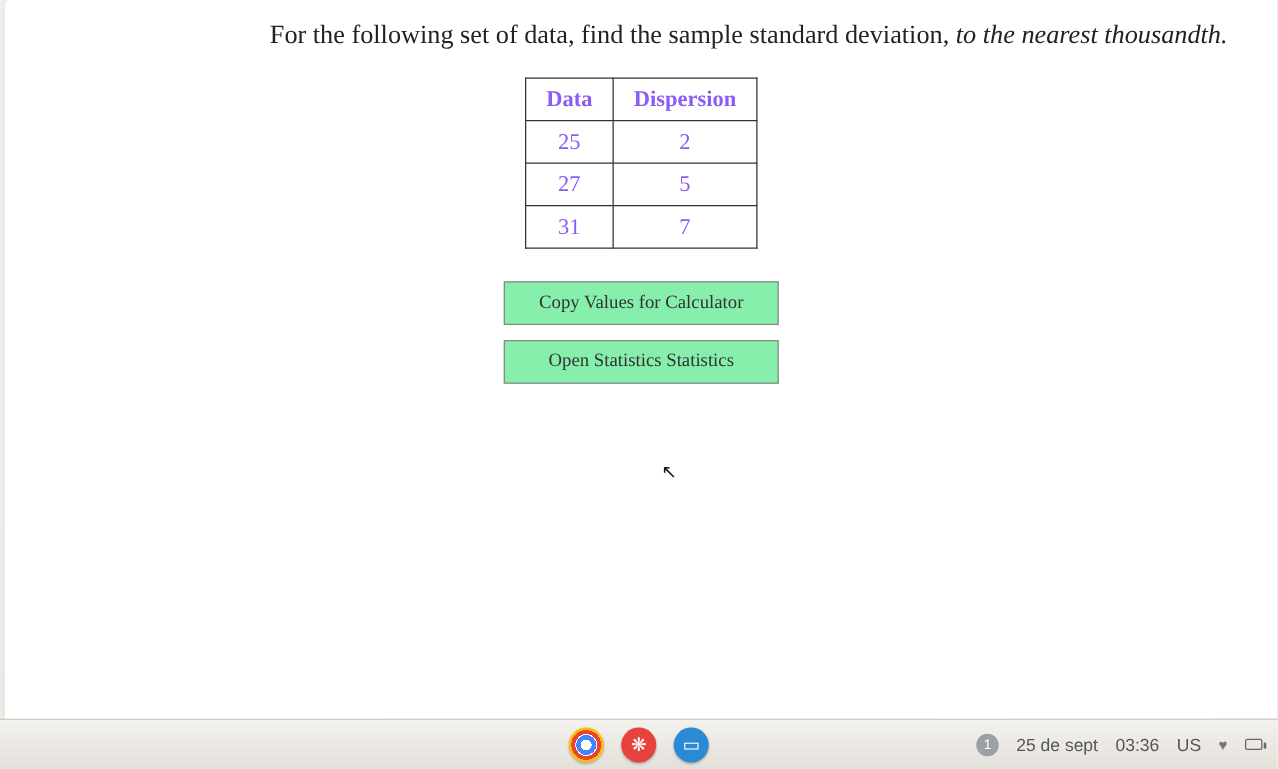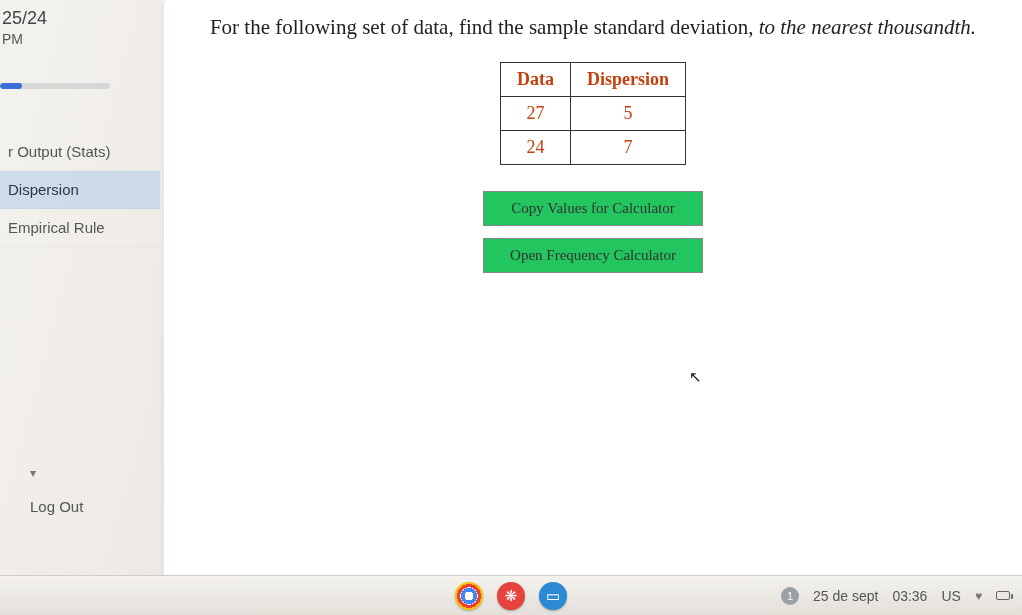--- a/index.html
+++ b/index.html
@@ -25,34 +25,34 @@
     border-bottom: 1px solid rgba(0,0,0,0.03);
   }
   .side-link.active { background: rgba(170,200,230,0.5); color:#334; font-weight:500; }
   .side-bottom { position:absolute; bottom: 60px; left: 30px; display:flex; flex-direction:column; gap:18px; }
   .side-chevron { font-size:12px; color:#777; }
   .logout { font-family: Arial, sans-serif; font-size:15px; color:#555; cursor:pointer; }
   .main {
     flex:1; background:#fff; margin: 0 0 0 4px; border-radius: 4px 0 0 0; position:relative;
     padding: 12px 40px 20px 40px; box-shadow: -2px 0 6px rgba(0,0,0,0.04);
   }
-  .question { font-size: 21px; color:#222; text-align:center; margin-bottom: 18px; line-height: 1.5; }
+  .question { font-size: 21px; color:#222; text-align:right; margin-bottom: 18px; line-height: 1.5; }
   .question .ital { font-style: italic; }
   .table-wrap { display:flex; justify-content:center; }
   table.data {
-    border-collapse: collapse; font-family: Georgia, serif; font-size: 18px; color:#c2410c;
+    border-collapse: collapse; font-family: Georgia, serif; font-size: 18px; color:#8b5cf6;
   }
   table.data th, table.data td {
     border: 1.5px solid #333; padding: 6px 16px; text-align:center; min-width: 70px;
   }
   table.data th { font-weight: 600; }
   .cursor { position:absolute; font-size:15px; color:#111; }
   .btn-stack { margin-top: 26px; display:flex; flex-direction:column; align-items:center; gap: 12px; }
   .calc-btn {
-    font-family: Georgia, serif; font-size: 15px; color:#333; background:#22c55e;
+    font-family: Georgia, serif; font-size: 15px; color:#333; background:#86efac;
     border: 1px solid #888; padding: 8px 16px; cursor:pointer; width: 220px; text-align:center;
   }
   .taskbar {
     position:absolute; left:0; right:0; bottom:0; height:40px;
     background: linear-gradient(180deg, #f4f2ee, #e3e0da);
     border-top: 1px solid #cfccc5;
     display:flex; align-items:center; padding: 0 12px; font-family: Arial, sans-serif;
   }
   .tb-center { position:absolute; left:50%; transform:translateX(-50%); display:flex; gap:14px; align-items:center; }
   .tb-icon {
@@ -65,67 +65,53 @@
   .tb-right { margin-left:auto; display:flex; align-items:center; gap:14px; color:#555; font-size:14px; }
   .tb-badge { width:18px; height:18px; border-radius:50%; background:#9aa0a6; color:#fff; font-size:11px; display:flex; align-items:center; justify-content:center; }
   .tb-heart { font-size:12px; color:#777; }
   .tb-battery { width:14px; height:9px; border:1.5px solid #666; border-radius:2px; position:relative; }
   .tb-battery::after { content:""; position:absolute; right:-4px; top:2px; width:2px; height:5px; background:#666; border-radius:1px; }
 </style>
 </head>
 <body>
 
 <div class="screen">
-  <div class="sidebar">
-    <div class="date-line">25/24</div>
-    <div class="ampm">PM</div>
-    <div class="progress-wrap">
-      <div class="progress">
-          <div class="bar"></div>
-        </div>
-    </div>
-    <div class="side-links" id="side-links">
-        <div class="side-link">r Output (Stats)</div>
-        <div class="side-link active">Dispersion</div>
-        <div class="side-link">Empirical Rule</div>
-      </div>
-    <div class="side-bottom">
-      <span class="side-chevron">▾</span>
-      <span class="logout">Log Out</span>
-    </div>
-  </div>
 
   <div class="main">
     <div class="question">
       <span>For the following set of data, find the sample standard deviation, </span><span class="ital">to the nearest thousandth.</span>
     </div>
     <div class="table-wrap">
       <table class="data">
         <thead>
             <tr id="thead-row">
               <th>Data</th>
               <th>Dispersion</th>
             </tr>
           </thead>
         <tbody id="tbody">
             <tr>
+              <td>25</td>
+              <td>2</td>
+            </tr>
+            <tr>
               <td>27</td>
               <td>5</td>
             </tr>
             <tr>
-              <td>24</td>
+              <td>31</td>
               <td>7</td>
             </tr>
           </tbody>
       </table>
     </div>
     <span class="cursor" style="left:525px; top:368px;">↖</span>
     <div class="btn-stack">
       <button class="calc-btn">Copy Values for Calculator</button>
-      <button class="calc-btn">Open Frequency Calculator</button>
+      <button class="calc-btn">Open Statistics Statistics</button>
     </div>
   </div>
 </div>
 
 <div class="taskbar">
   <div class="tb-center">
     <div class="tb-icon chrome"></div>
     <div class="tb-icon red">❋</div>
     <div class="tb-icon blue">▭</div>
   </div>

